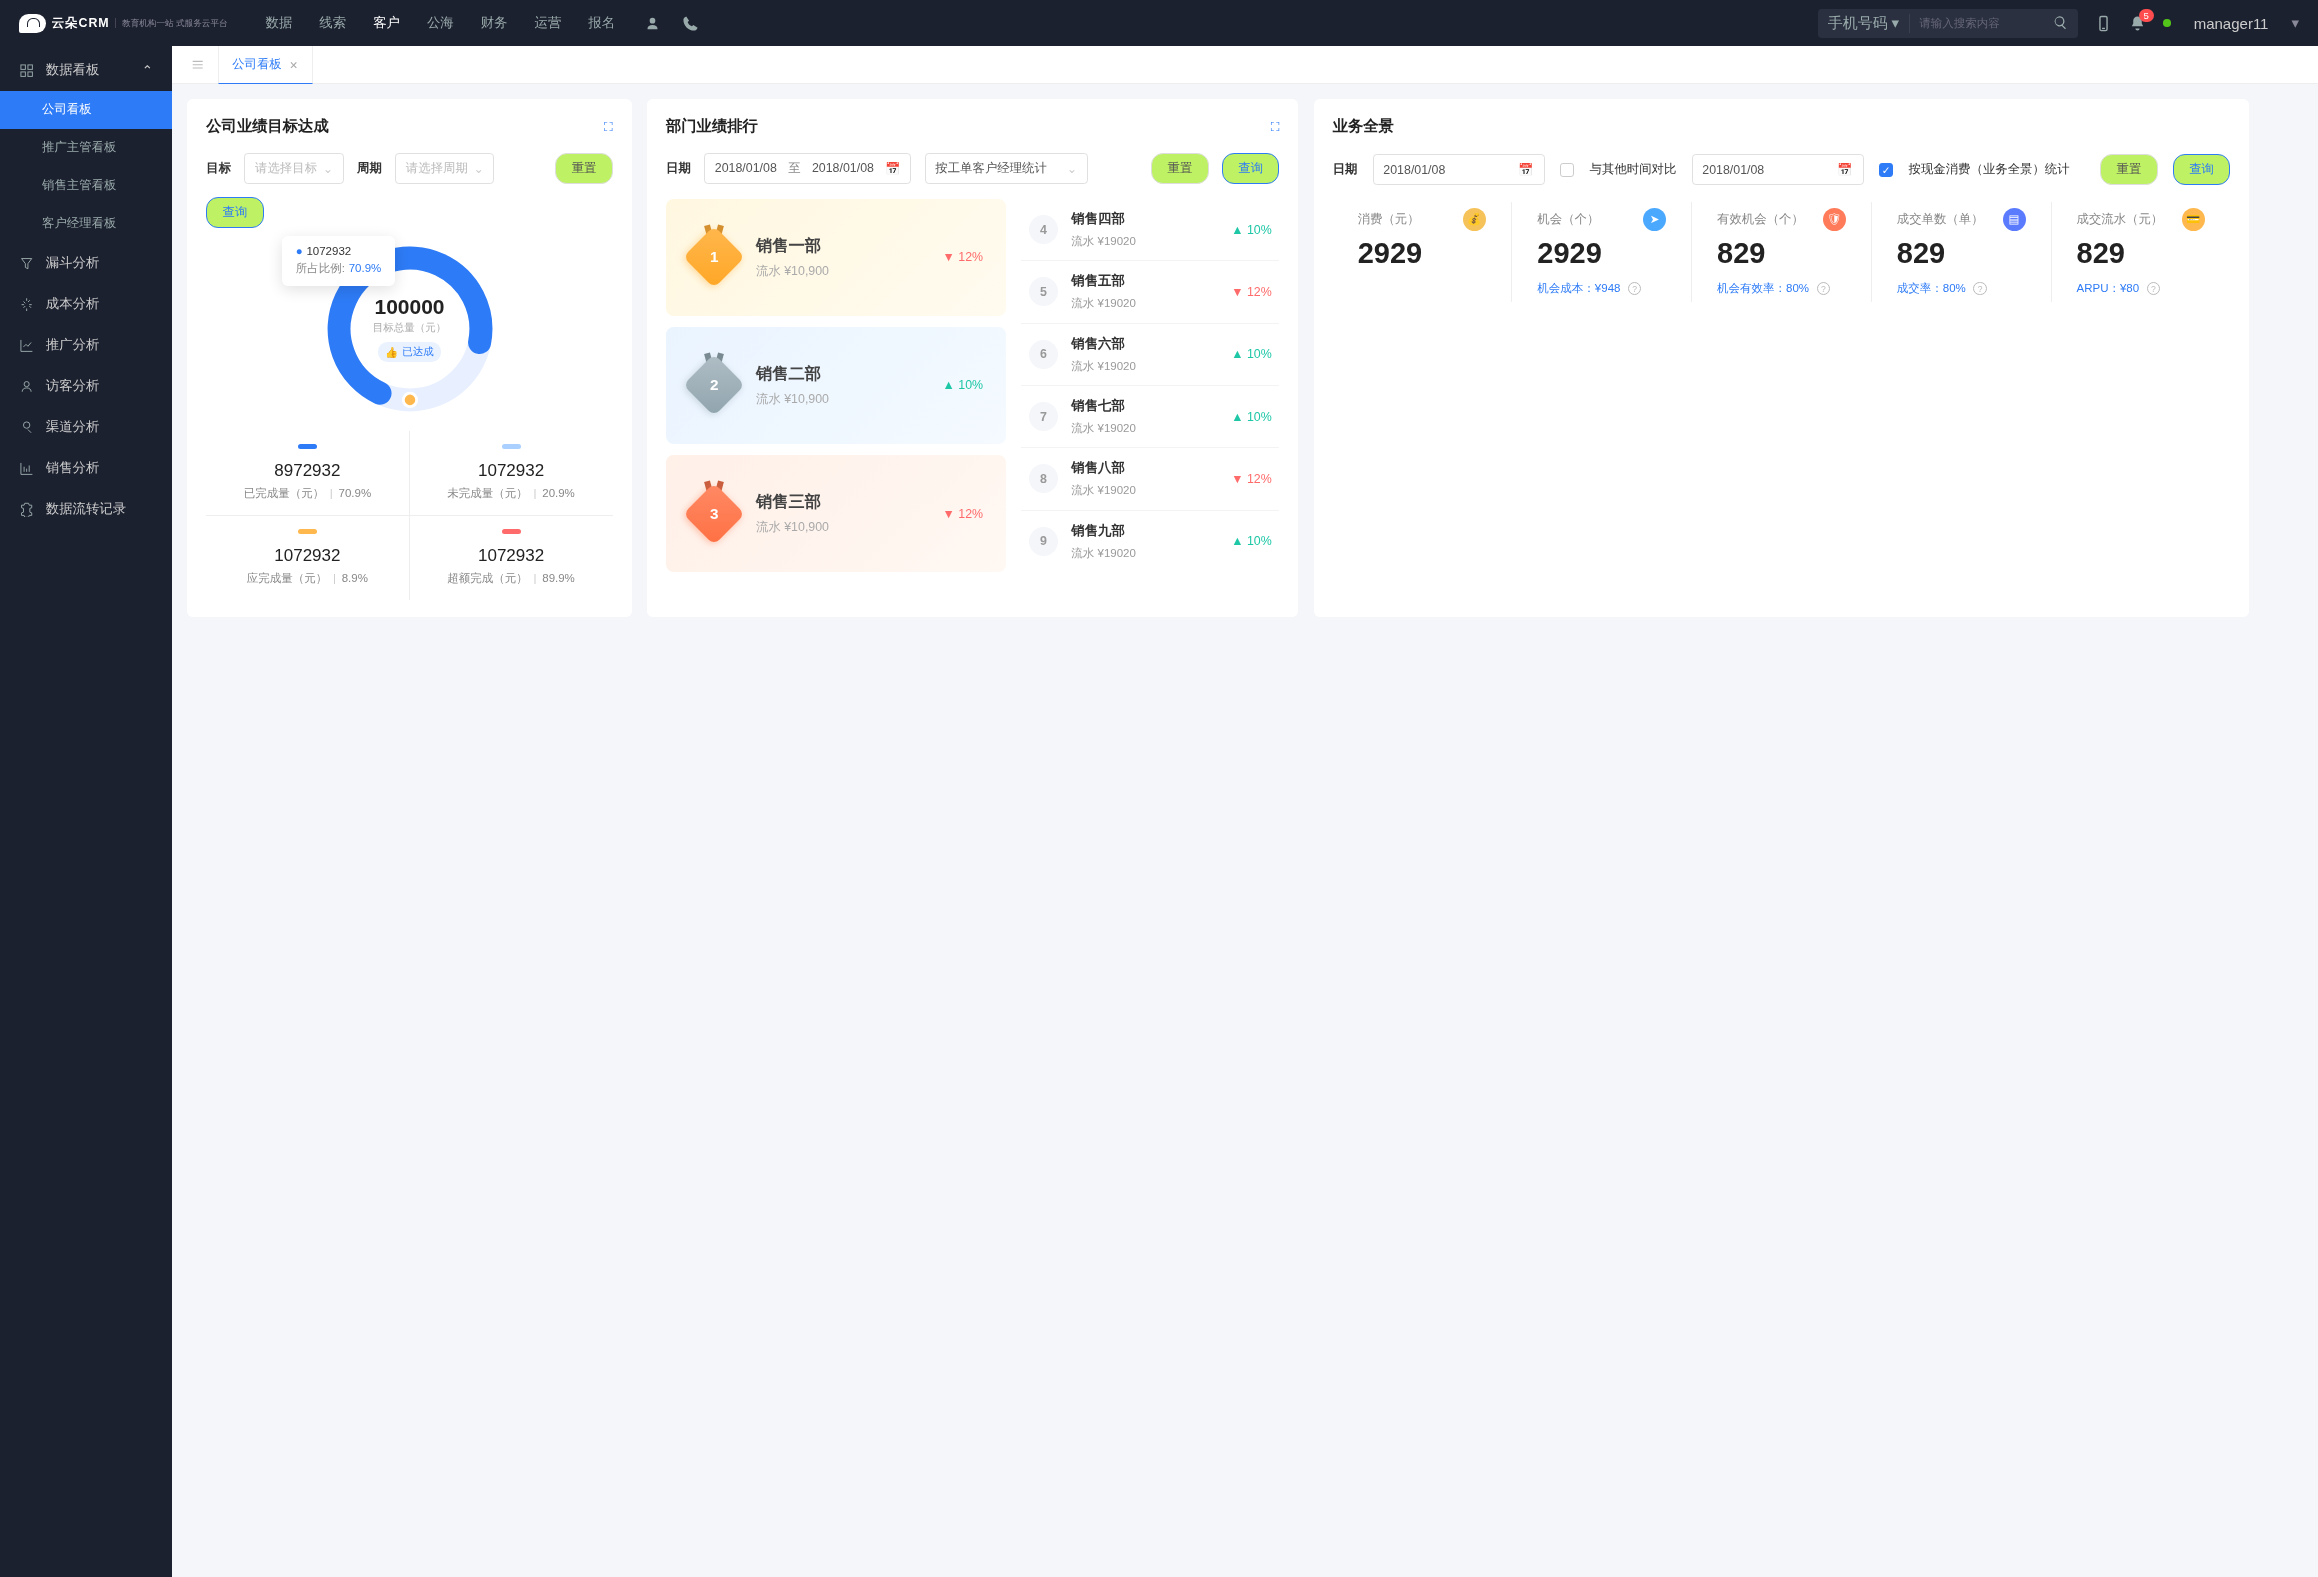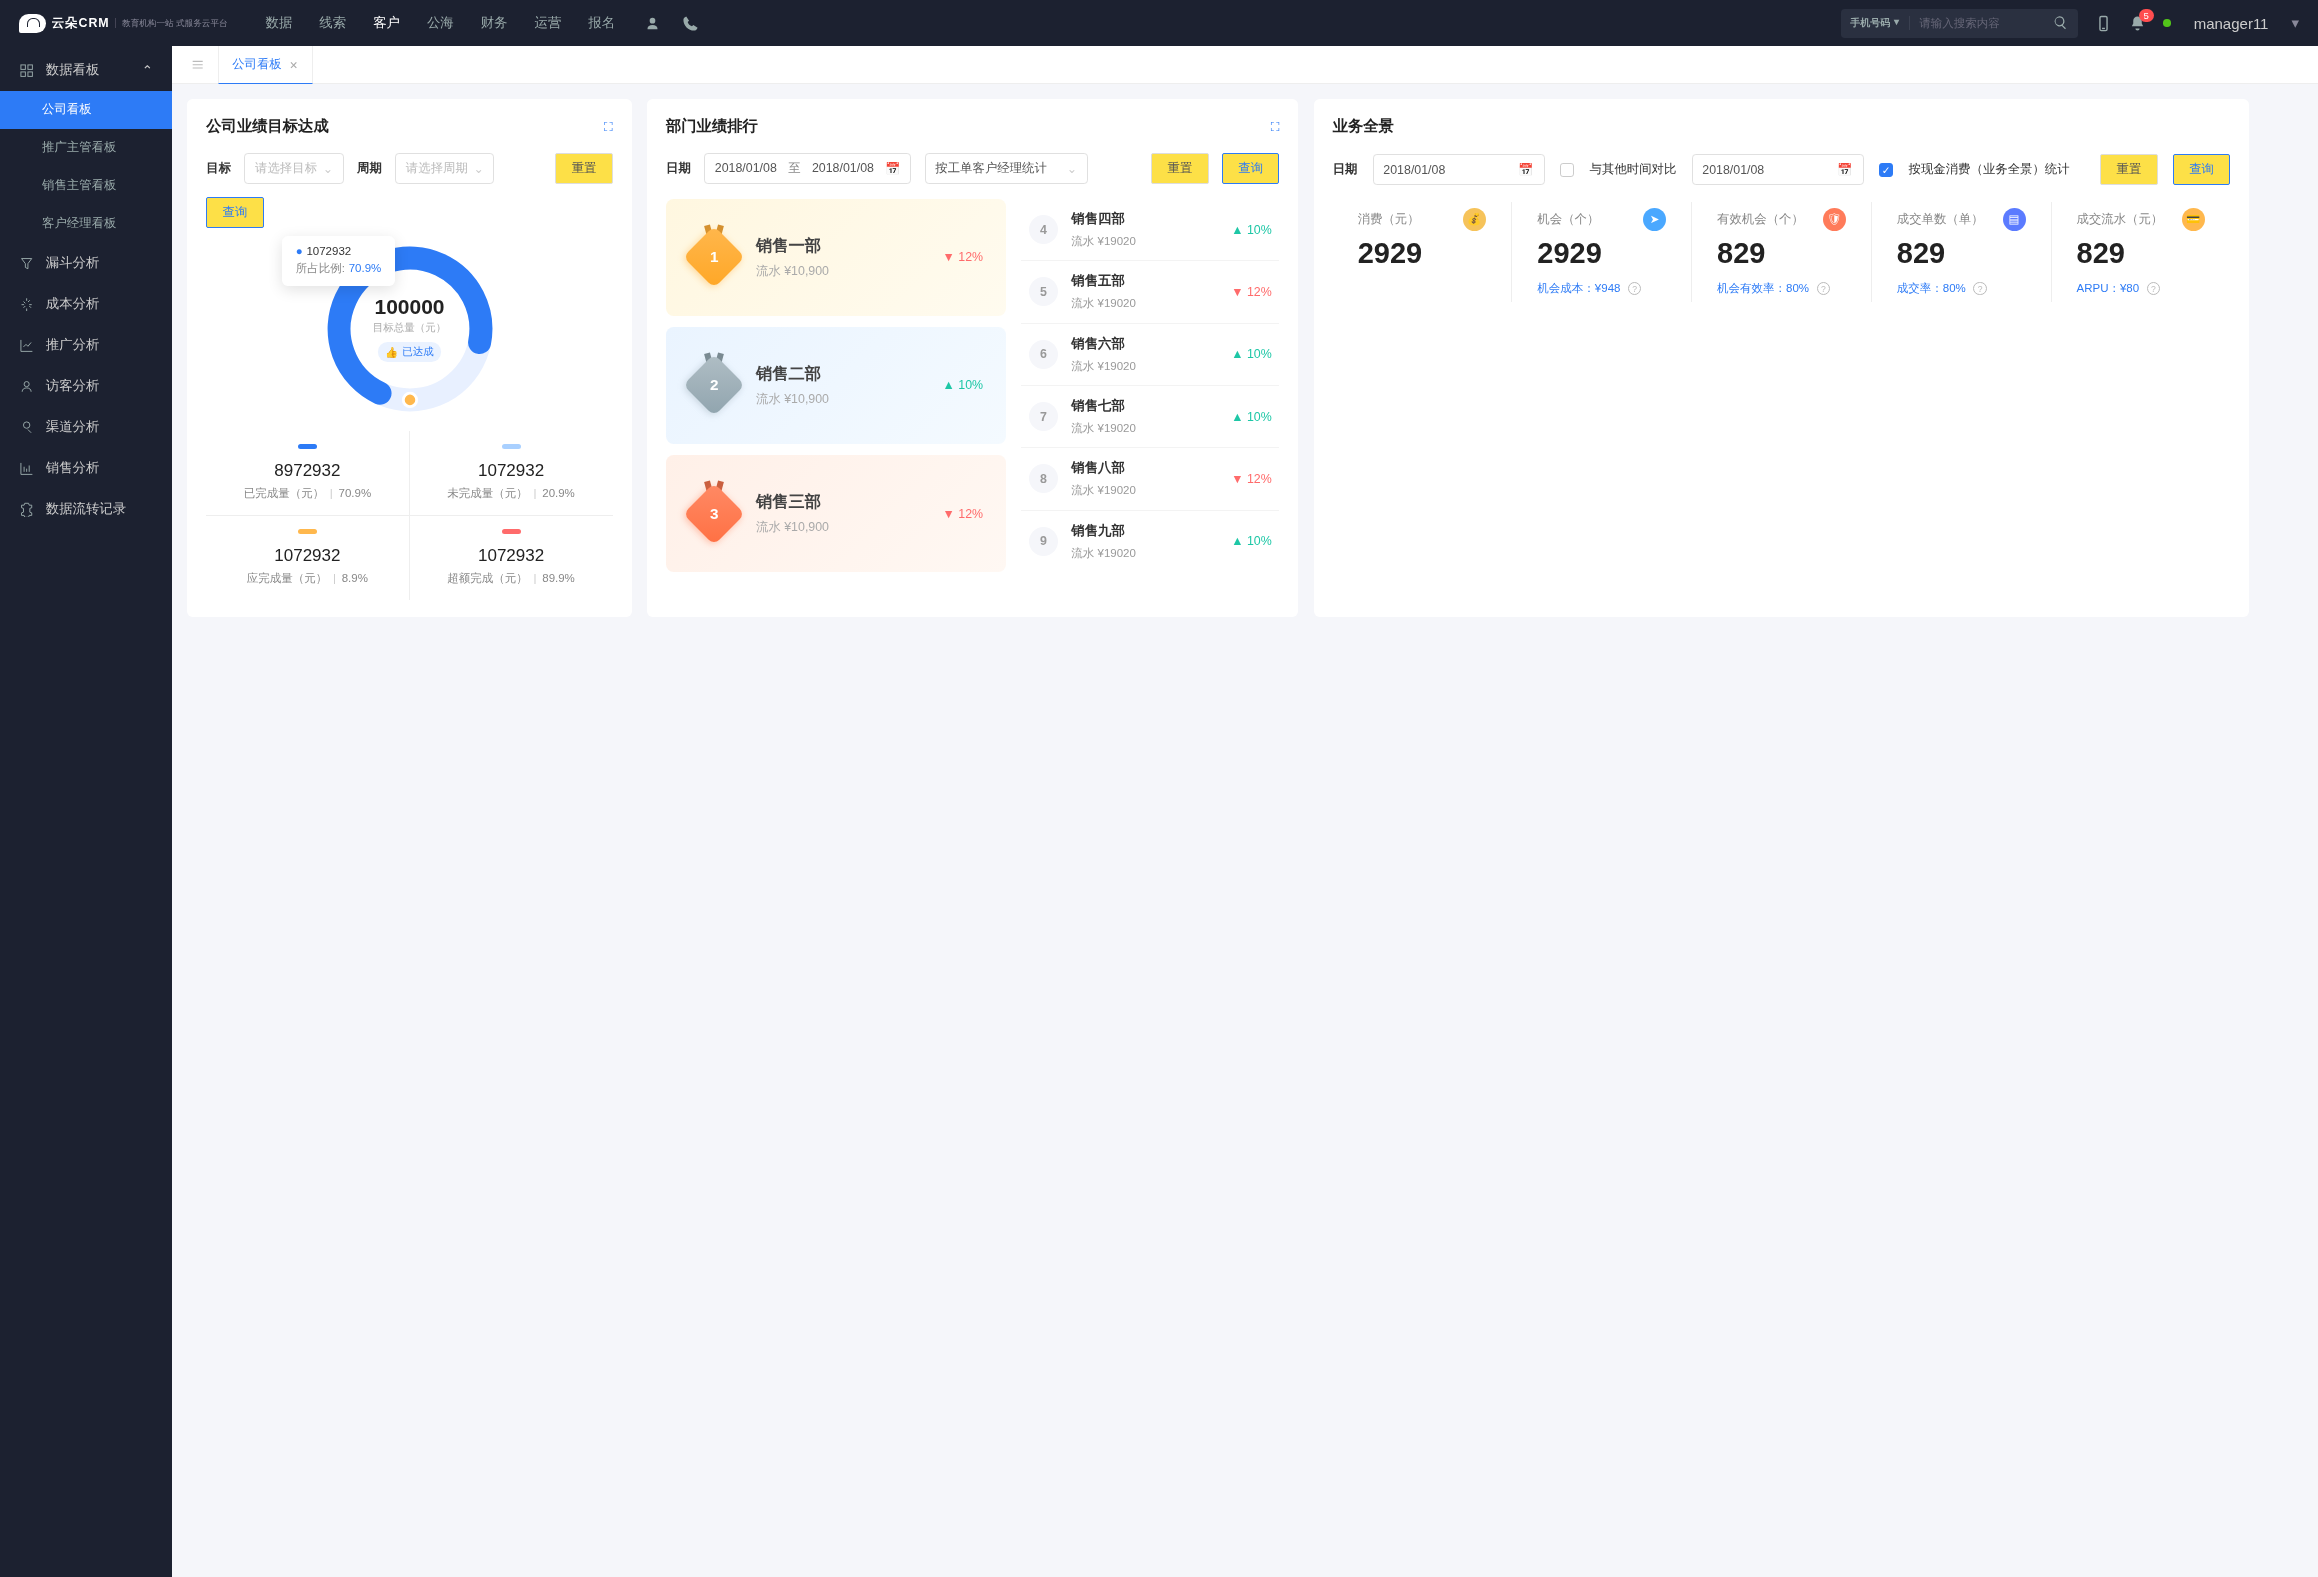--- a/index.html
+++ b/index.html
@@ -11,21 +11,21 @@
 .logo-mark::after{content:"";position:absolute;top:4.8px;left:7.6px;width:11.5px;height:7.6px;border:1.9px solid #1c2130;border-bottom:none;border-radius:5.7px 5.7px 0 0;}
 .logo-text b{font-size:12.4px;letter-spacing:1px;}
 .logo-sub{font-size:8.6px;color:#889;border-left:1px solid #445;padding-left:5.7px;margin-left:5.7px;line-height:1.2;}
 .topnav{display:flex;gap:27px;}
 .topnav-item{color:#9aa;font-size:13.4px;cursor:pointer;}
 .topnav-item.active{color:#fff;}
 .top-icons{display:flex;align-items:center;gap:21px;margin-left:29px;}
 .top-icons svg{width:17px;height:17px;fill:#9aa;}
 .top-right{margin-left:auto;display:flex;align-items:center;gap:17px;}
 .searchbox{display:flex;align-items:center;background:#2a3040;border-radius:3.8px;height:29px;overflow:hidden;}
-.search-sel{padding:0 9.6px;color:#9aa;border-right:1px solid #3a4050;font-size:10px;display:flex;align-items:flex-start;gap:3.8px;font-weight:bold;}
+.search-sel{padding:0 9.6px;color:#9aa;border-right:1px solid #3a4050;font-size:15px;display:flex;align-items:flex-start;gap:3.8px;}
 .search-inp{background:transparent;border:none;color:#ccc;padding:0 9.6px;width:134px;outline:none;font-size:11.5px;}
 .search-inp::placeholder{color:#667;}
 .search-btn{padding:0 9.6px;}
 .bell{position:relative;}
 .bell-badge{position:absolute;top:-5.7px;right:-7.6px;background:#ff4d4f;color:#fff;font-size:9.6px;border-radius:7.6px;padding:1px 4.8px;line-height:1.2;}
 .user{display:flex;align-items:center;gap:23px;color:#ccc;font-size:15px;}
 .user-dot{width:7.6px;height:7.6px;border-radius:50%;background:#52c41a;}
 .body{display:flex;flex:1;overflow:hidden;}
 .sidebar{width:172px;background:#1c2130;color:#aab;flex-shrink:0;padding-top:3.8px;}
 .side-group{padding:11.5px 19px;display:flex;align-items:center;gap:11.5px;color:#ccc;font-size:13.4px;cursor:pointer;}
@@ -41,21 +41,21 @@
 .content{padding:15.3px;display:flex;flex-direction:row;gap:15.3px;}
 .row{display:flex;gap:15.3px;}
 .card{background:#fff;border-radius:5.7px;padding:17px 19px;}
 .card-head{display:flex;align-items:center;justify-content:space-between;margin-bottom:15.3px;}
 .card-title{font-size:15.3px;font-weight:600;color:#222;}
 .expand-icon{color:#2d7bf6;cursor:pointer;}
 .filters{display:flex;align-items:center;gap:13.4px;flex-wrap:wrap;}
 .flabel{font-size:12.4px;color:#333;font-weight:600;}
 .sel,.dateinp{border:1px solid #e0e0e0;border-radius:3.8px;height:31px;padding:0 9.6px;display:flex;align-items:center;color:#bbb;font-size:12.4px;gap:5.7px;min-width:96px;background:#fff;}
 .sel .caret{margin-left:auto;color:#ccc;}
-.btn{height:31px;padding:0 15.3px;border:1px solid #ddd;border-radius:2px;background:#fde047;color:#555;font-size:12.4px;cursor:pointer;}
+.btn{height:31px;padding:0 15.3px;border:1px solid #ddd;border-radius:12px;background:#bef264;color:#555;font-size:12.4px;cursor:pointer;}
 .btn.primary{border-color:#2d7bf6;color:#2d7bf6;}
 .goal-body{display:flex;flex-direction:column;align-items:center;padding-top:9.6px;position:relative;}
 .tooltip{position:absolute;left:76px;top:7.6px;background:#fff;border-radius:5.7px;box-shadow:0 3.8px 15.3px rgba(0,0,0,.12);padding:9.6px 13.4px;font-size:11.5px;z-index:2;}
 .tt-dot{color:#2d7bf6;margin-right:3.8px;}
 .tt-line2{color:#888;margin-top:3.8px;}
 .tt-pct{color:#2d7bf6;margin-left:3.8px;}
 .donut-wrap{position:relative;width:182px;height:182px;}
 .donut-center{position:absolute;inset:0;display:flex;flex-direction:column;align-items:center;justify-content:center;}
 .donut-val{font-size:21px;font-weight:700;color:#222;}
 .donut-lbl{font-size:10.5px;color:#aaa;margin-top:1.9px;}

